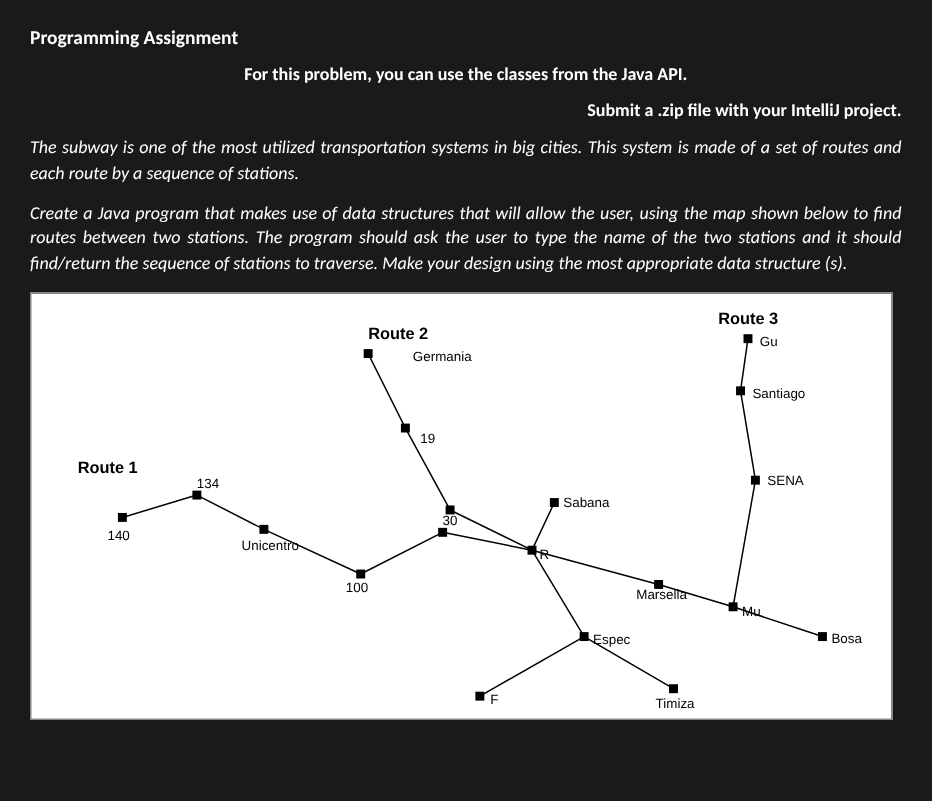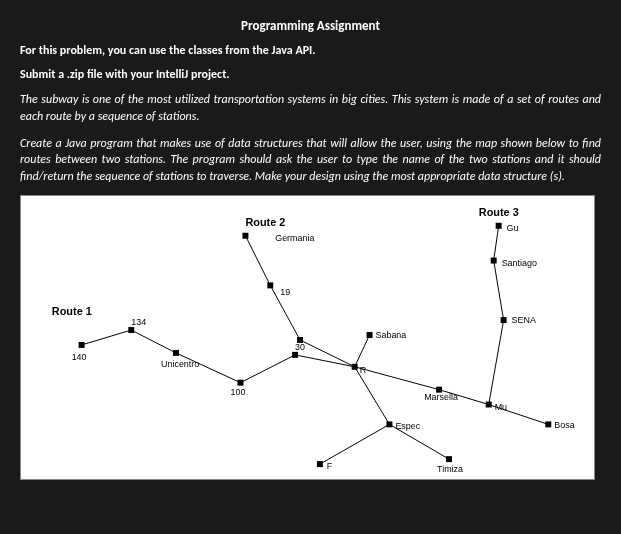--- a/index.html
+++ b/index.html
@@ -6,33 +6,33 @@
     body {
       background: #1a1a1a;
       width: 621px;
       height: 534px;
       font-family: Calibri, Arial, sans-serif;
       color: #ffffff;
       padding: 18px 20px;
       overflow: hidden;
     }
     .title {
-      text-align: center;
+      text-align: left;
       font-weight: bold;
       font-size: 13px;
       margin-bottom: 10px;
     }
     .subtitle {
-      text-align: left;
+      text-align: center;
       font-weight: bold;
       font-size: 12px;
       margin-bottom: 10px;
     }
     .subtitle2 {
-      text-align: left;
+      text-align: right;
       font-weight: bold;
       font-size: 12px;
       margin-bottom: 10px;
     }
     .para {
       font-size: 12px;
       line-height: 1.4;
       margin-bottom: 10px;
       text-align: justify;
       font-style: italic;

